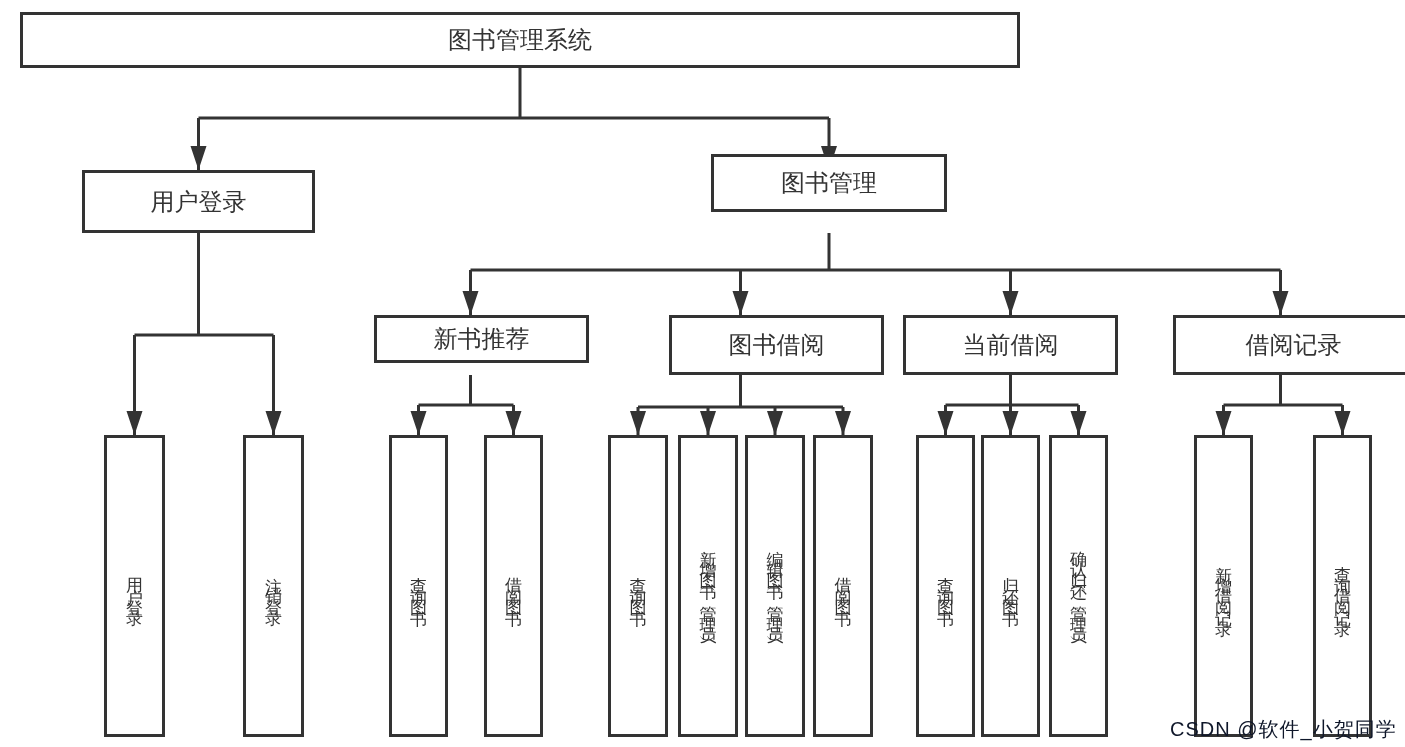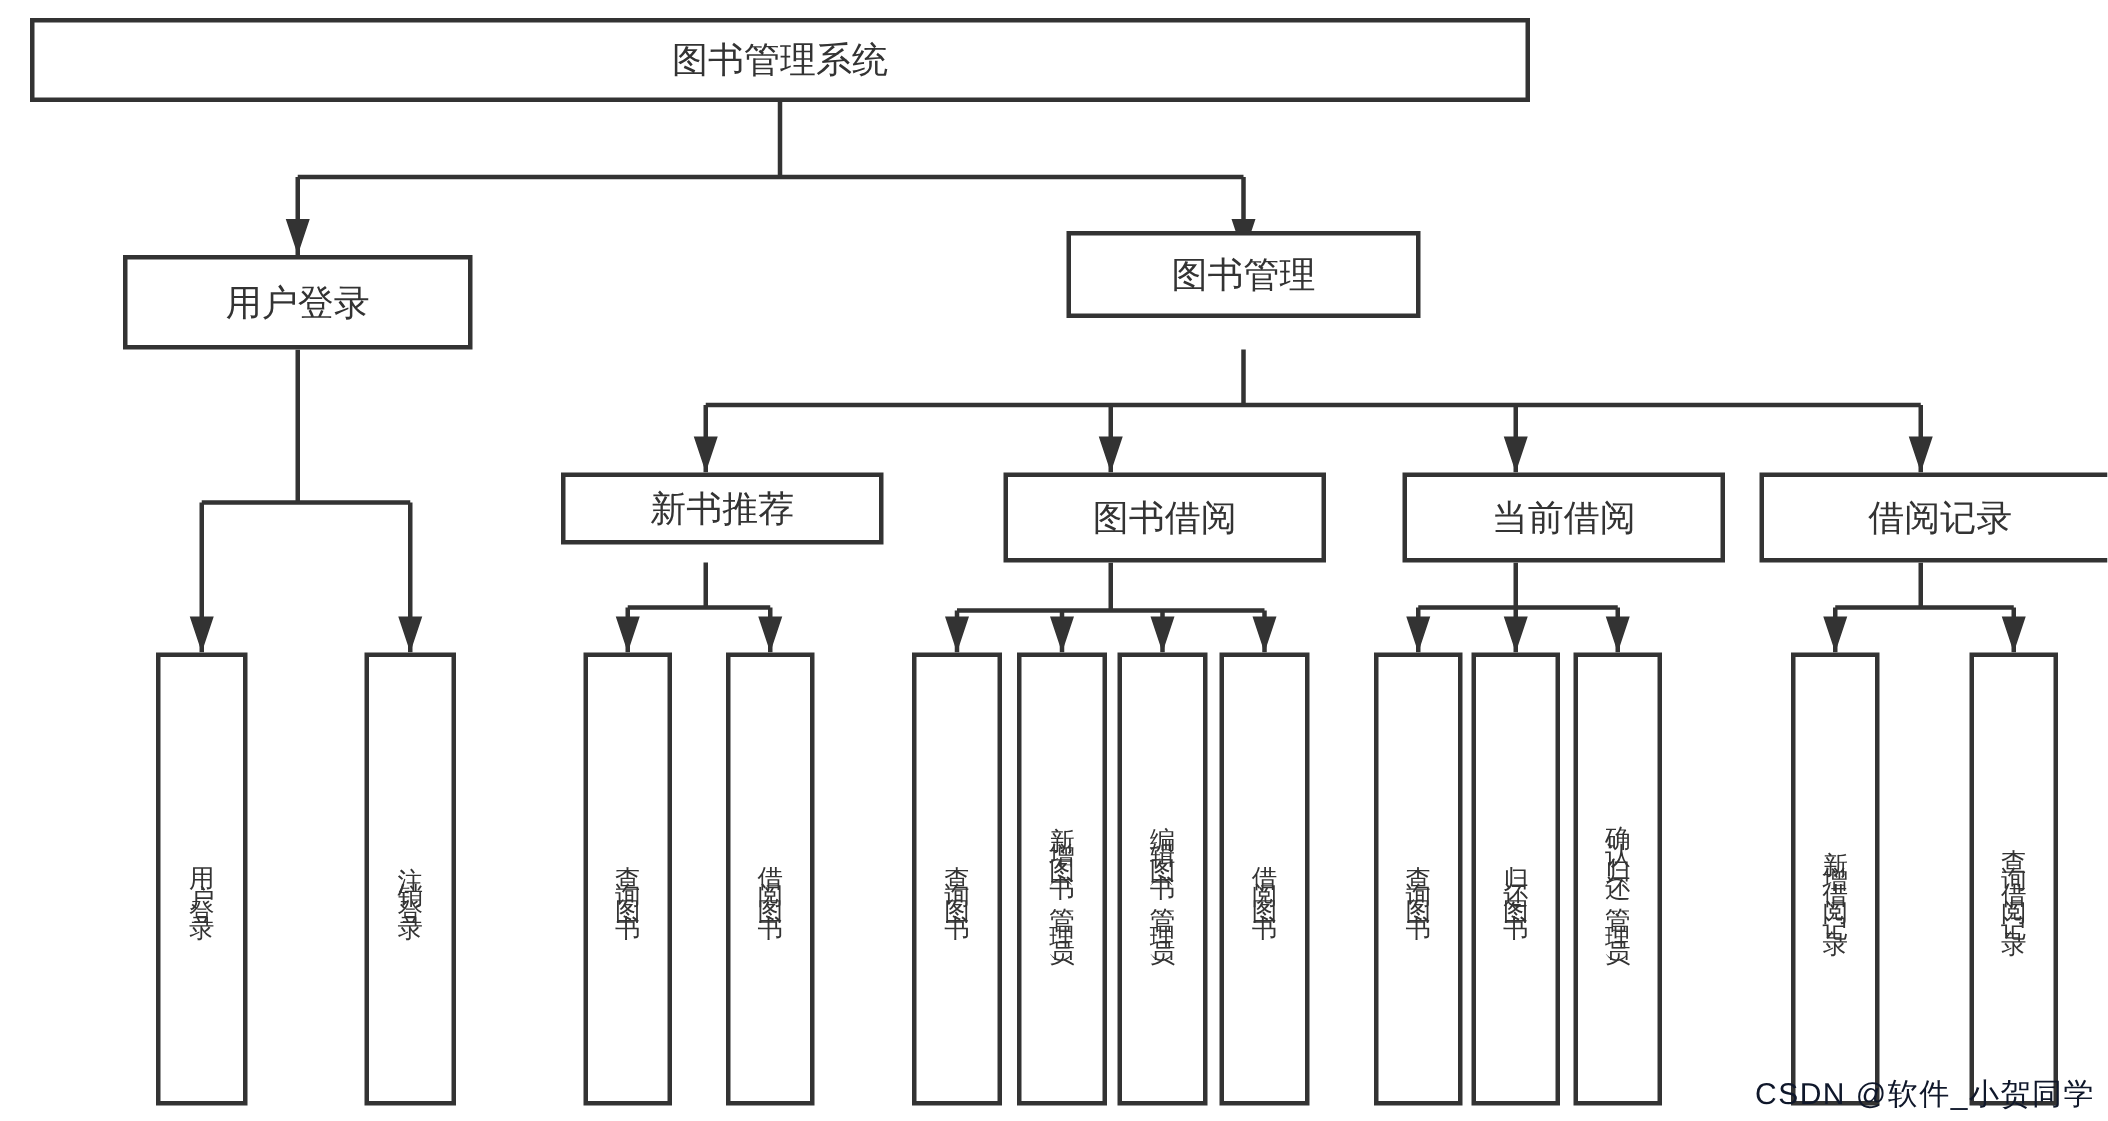--- a/index.html
+++ b/index.html
@@ -58,21 +58,21 @@
     </g>
   </svg>
 
   <div class="box" style="left:20px;top:12px;width:1000px;height:56px;">图书管理系统</div>
 
   <div class="box" style="left:82px;top:170px;width:233px;height:63px;">用户登录</div>
   <div class="box" style="left:711px;top:154px;width:236px;height:58px;">图书管理</div>
 
   <div class="box" style="left:374px;top:315px;width:215px;height:48px;">新书推荐</div>
   <div class="box" style="left:633px;top:315px;width:215px;height:60px;margin-left:36px;">图书借阅</div>
-  <div class="box" style="left:903px;top:315px;width:215px;height:60px;margin-left:32px;">当前借阅</div>
+  <div class="box" style="left:903px;top:315px;width:215px;height:60px;">当前借阅</div>
   <div class="box" style="left:1173px;top:315px;width:241px;height:60px;">借阅记录</div>
 
   <div class="box leaf" style="left:104px;top:435px;width:61px;height:302px;">用户登录</div>
   <div class="box leaf" style="left:243px;top:435px;width:61px;height:302px;">注销登录</div>
 
   <div class="box leaf" style="left:389px;top:435px;width:59px;height:302px;">查询图书</div>
   <div class="box leaf" style="left:484px;top:435px;width:59px;height:302px;">借阅图书</div>
 
   <div class="box leaf" style="left:608px;top:435px;width:60px;height:302px;">查询图书</div>
   <div class="box leaf" style="left:678px;top:435px;width:60px;height:302px;">新增图书（管理员）</div>

